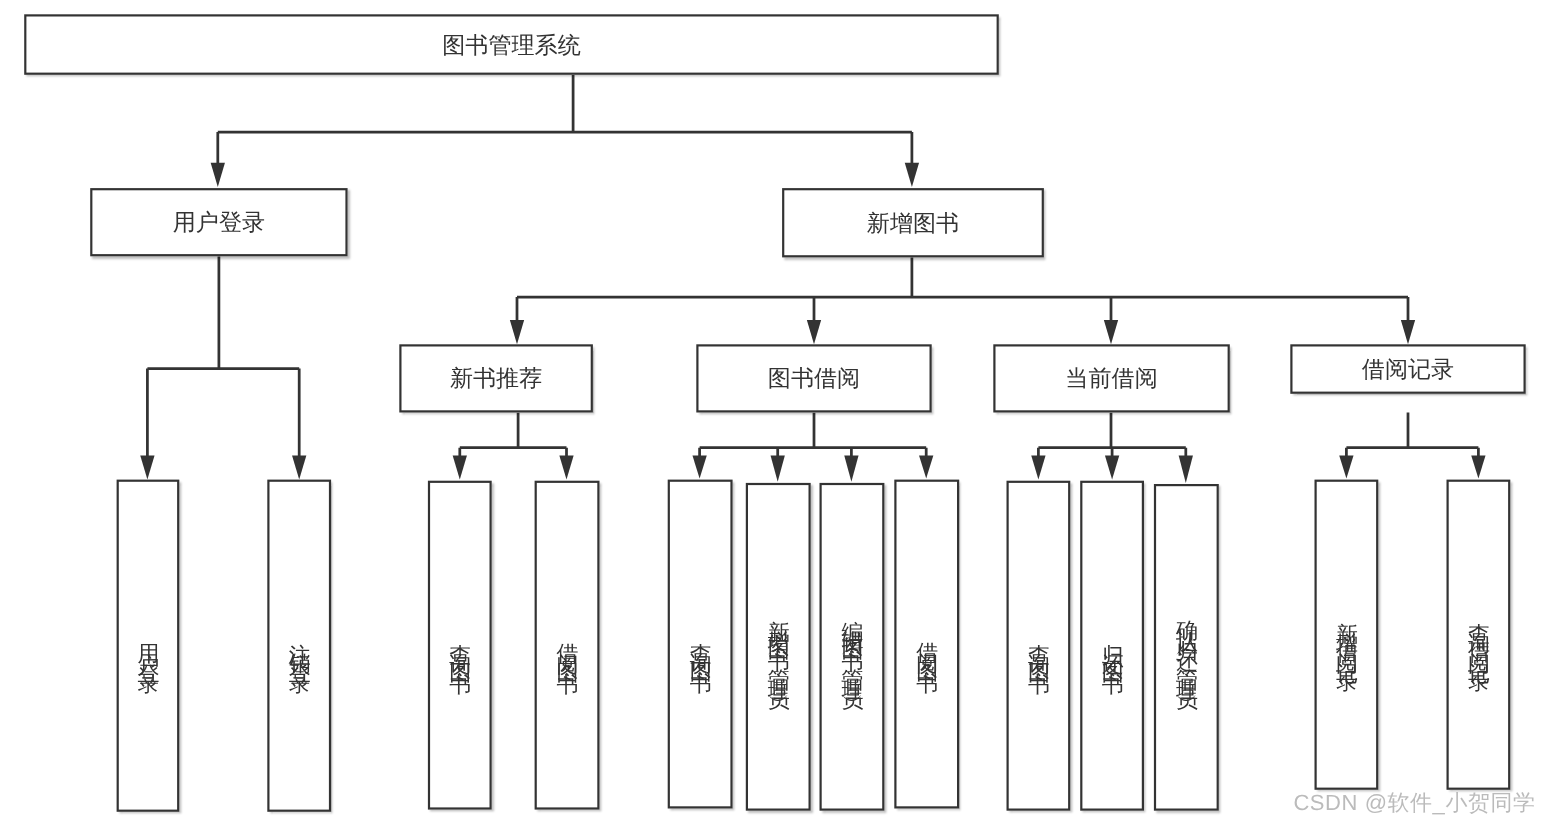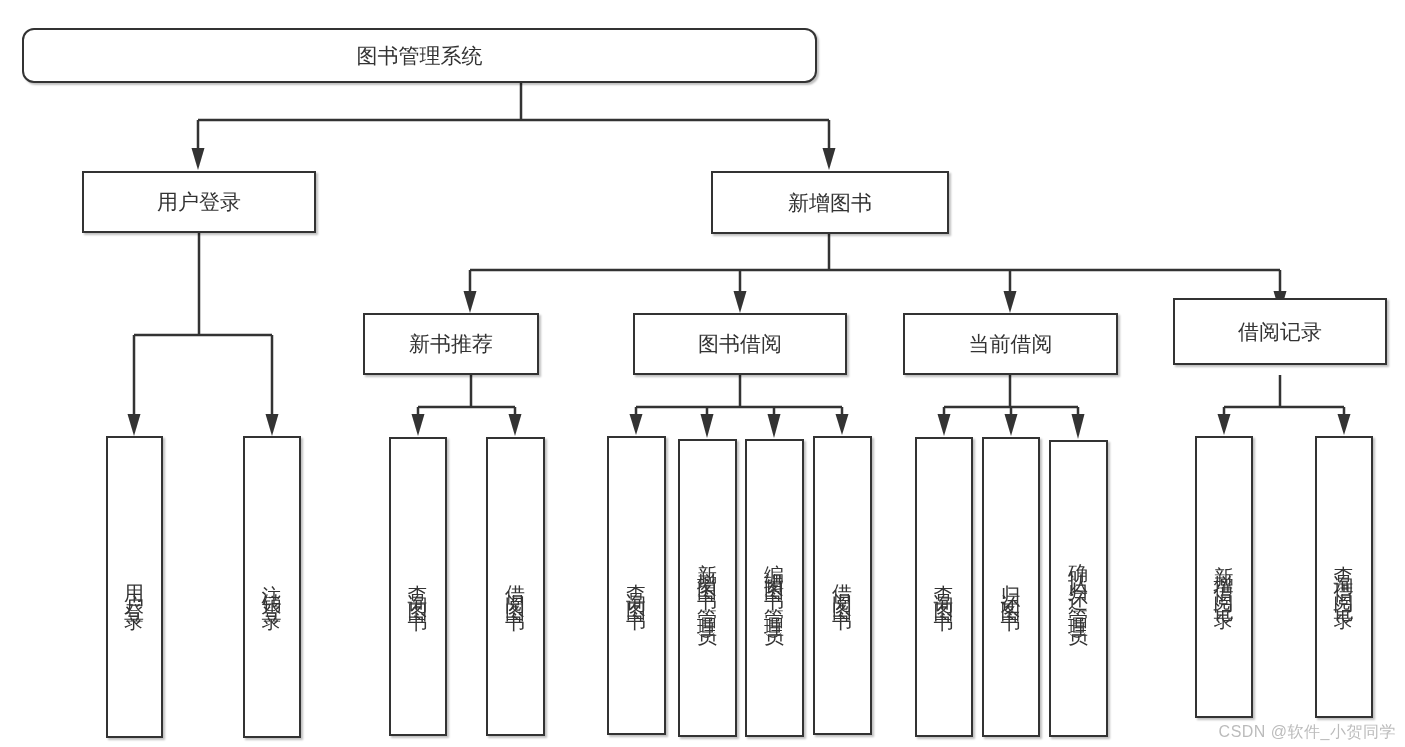--- a/index.html
+++ b/index.html
@@ -20,21 +20,21 @@
     box-shadow:2px 2px 2px rgba(0,0,0,0.25);
     white-space:nowrap;
   }
   .leaf { font-size:20px; }
   .leaf .vtext {
     writing-mode:vertical-rl; text-orientation:mixed;
     letter-spacing:9px; line-height:1;
   }
   .watermark {
     position:absolute; right:9px; bottom:4px;
-    font-size:16px; letter-spacing:0.5px;
+    font-size:20px; letter-spacing:0.5px;
     color:var(--watermark,#b0b0b0); opacity:0.85;
     z-index:5; white-space:nowrap;
   }
 </style>
 </head>
 <body>
 
 <div class="canvas">
 
   <svg class="connectors" viewBox="0 0 1405 747" xmlns="http://www.w3.org/2000/svg">
@@ -73,41 +73,41 @@
       <polygon points="1004.5,414 1017.5,414 1011,436"></polygon>
       <polygon points="1071.5,414 1084.5,414 1078,439"></polygon>
     </g>
     <g>
       <path d="M1280 375 V407 M1224 407 H1344 M1224 407 V417 M1344 407 V417"></path>
       <polygon points="1217.5,414 1230.5,414 1224,435"></polygon>
       <polygon points="1337.5,414 1350.5,414 1344,435"></polygon>
     </g>
   </svg>
 
-  <div class="node" style="left:22px; top:28px; width:795px; height:55px;border-radius:12px;">
+  <div class="node" style="left:22px; top:13px; width:886px; height:55px;">
     <span>图书管理系统</span>
   </div>
 
   <div class="node" style="left:82px; top:171px; width:234px; height:62px;">
     <span>用户登录</span>
   </div>
   <div class="node" style="left:711px; top:171px; width:238px; height:63px;">
     <span>新增图书</span>
   </div>
 
   <div class="node" style="left:363px; top:313px; width:176px; height:62px;">
     <span>新书推荐</span>
   </div>
   <div class="node" style="left:633px; top:313px; width:214px; height:62px;">
     <span>图书借阅</span>
   </div>
   <div class="node" style="left:903px; top:313px; width:215px; height:62px;align-items:center;">
     <span>当前借阅</span>
   </div>
-  <div class="node" style="left:1173px; top:298px; width:214px; height:67px;">
+  <div class="node" style="left:1173px; top:313px; width:214px; height:45px;">
     <span>借阅记录</span>
   </div>
 
   <div class="node leaf" style="left:106px; top:436px; width:57px; height:302px;">
     <span class="vtext">用户登录</span>
   </div>
   <div class="node leaf" style="left:243px; top:436px; width:58px; height:302px;">
     <span class="vtext">注销登录</span>
   </div>
 

